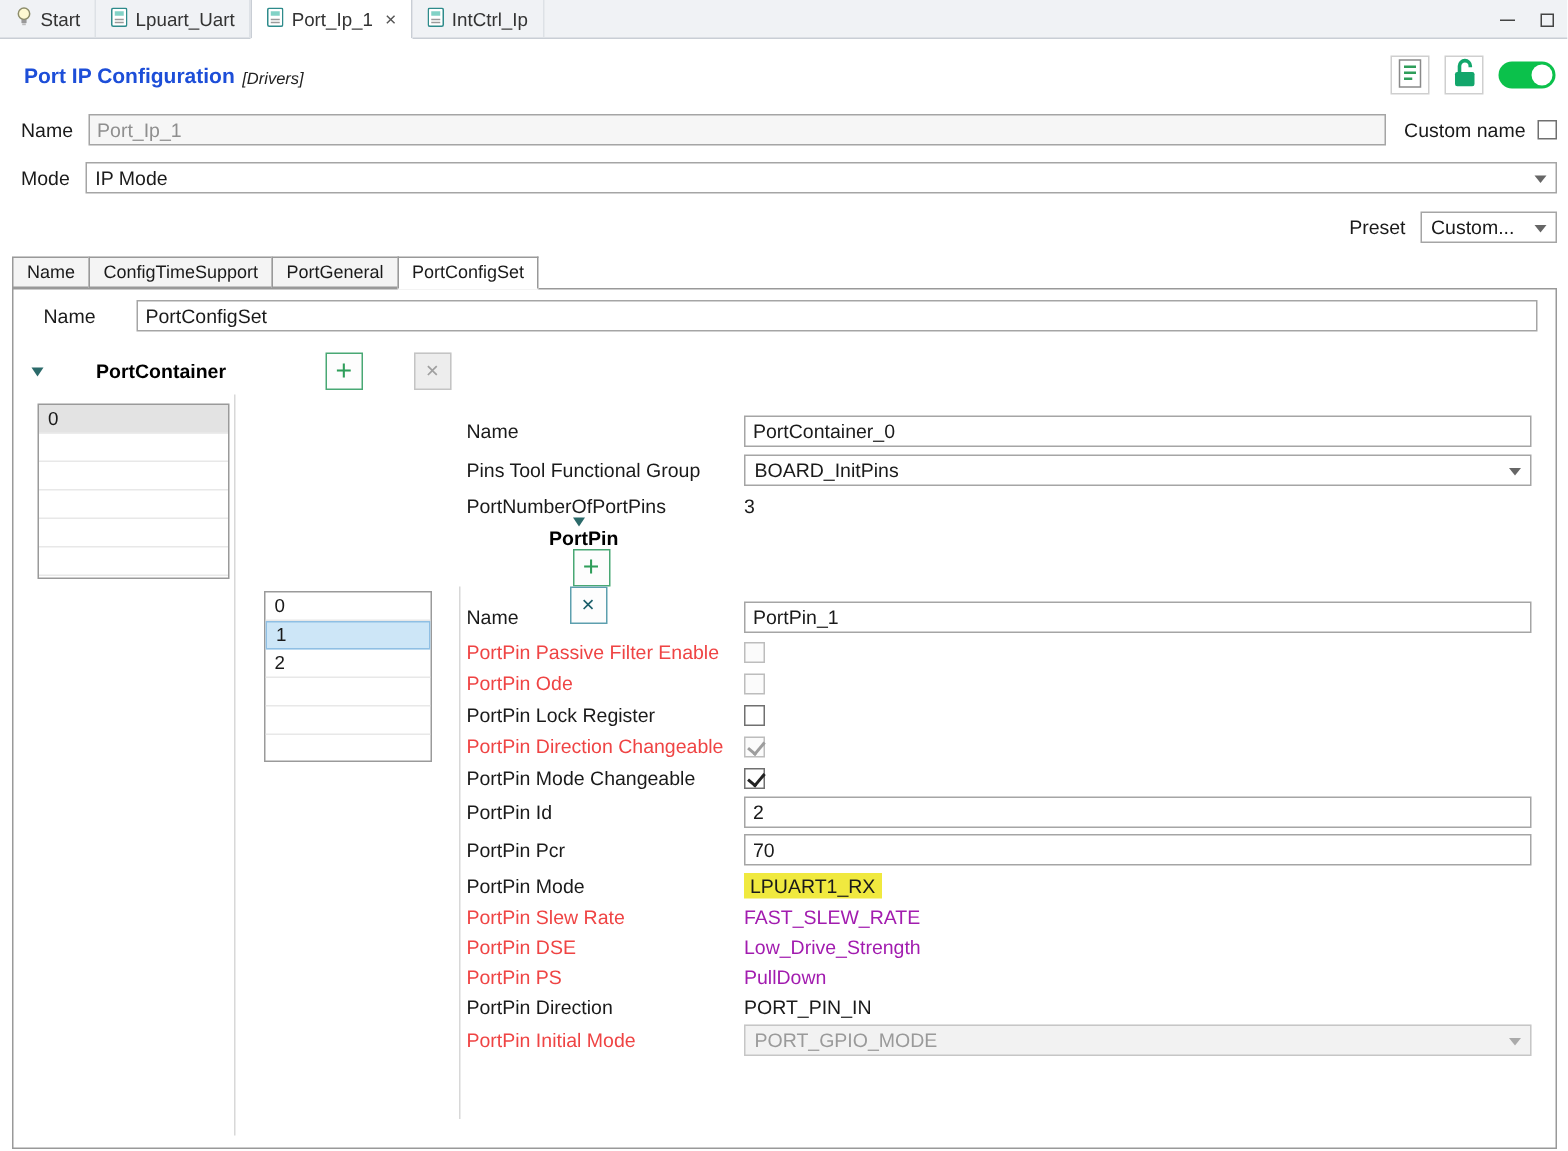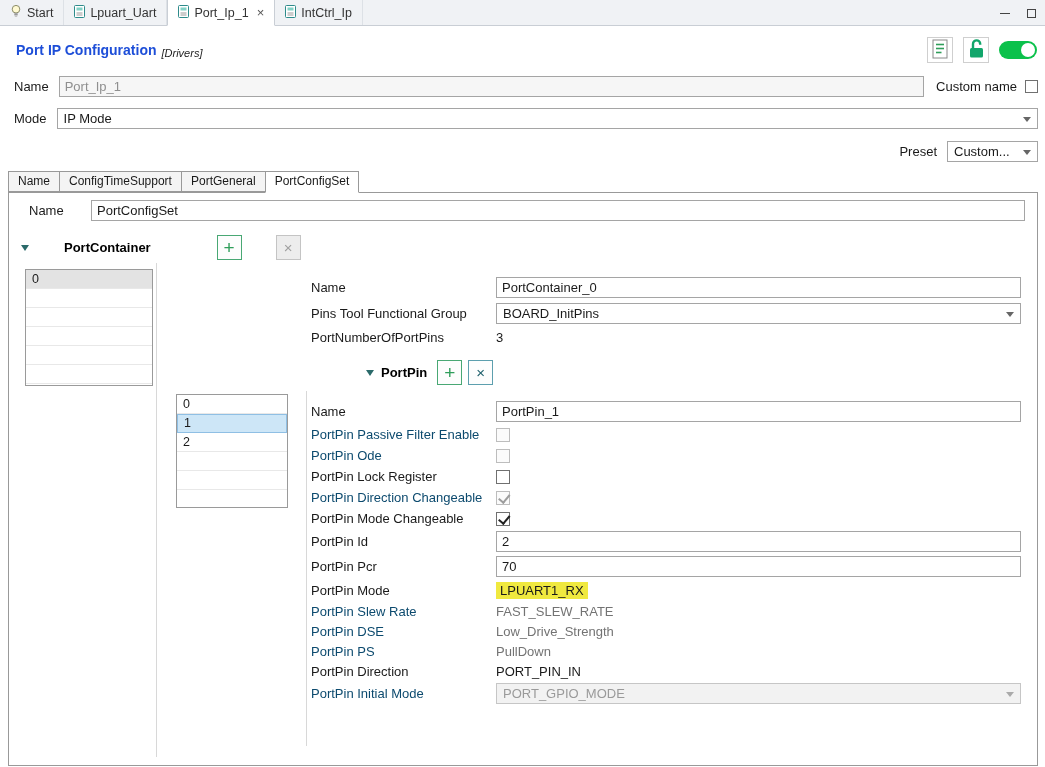--- a/index.html
+++ b/index.html
@@ -107,21 +107,21 @@
   .panel {
     position: relative; margin: 0 7px 0 8px;
     border: 1px solid #999; background: #fff; height: 574px; z-index: 1;
   }
 
   .pcs-name-row { position: absolute; top: 7px; left: 20px; right: 12px; display: flex; align-items: center; }
   .pcs-name-row .form-label { width: 62px; margin-right: 0; }
 
   .section-header { position: absolute; display: flex; align-items: center; }
   .pc-header { top: 42px; left: 12px; gap: 28px; }
-  .pp-header { top: 167px; left: 357px; }
+  .pp-header { top: 152px; left: 357px; flex-direction: column; }
   .chevron {
     width: 0; height: 0;
     border-left: 4.5px solid transparent; border-right: 4.5px solid transparent;
     border-top: 6px solid #2b6a6a; margin-right: 7px;
   }
   .section-title { font-weight: bold; color: #000; }
   .sq-btn {
     width: 25px; height: 25px; display: flex; align-items: center; justify-content: center;
     background: #fdfdfd; font-size: 19px; line-height: 1;
   }
@@ -144,30 +144,30 @@
 
   .vline { position: absolute; border-left: 1px solid #d8d8d8; }
   .vline-1 { left: 147px; top: 70px; height: 494px; }
   .vline-2 { left: 297px; top: 198px; height: 355px; }
 
   .details { position: absolute; right: 16px; }
   .pc-details { left: 302px; top: 82px; }
   .pp-details { left: 302px; top: 202px; }
   .detail-row { display: flex; align-items: center; }
   .detail-label { width: 185px; flex-shrink: 0; color: #1a1a1a; }
-  .detail-label.disabled { color: #0c4a6e; }
+  .detail-label.disabled { color: #ef4444; }
   .row-input { height: 21px; margin-bottom: 4px; }
   .row-input-pc { height: 21px; margin-bottom: 5px; }
   .row-check { height: 17px; margin-bottom: 4px; }
   .row-static { height: 16px; margin-bottom: 4px; }
   .row-hl { height: 18px; margin-bottom: 4px; }
   .first-pp { margin-top: 6px; }
   .first-pc { margin-top: 2px; }
   .value-text { color: #1a1a1a; }
-  .value-text.muted { color: #737373; }
+  .value-text.muted { color: #a21caf; }
   .highlight { background: #f0e93f; padding: 1px 4px; }
 </style>
 </head>
 <body>
 
 <div class="tabbar">
   <div class="tab">
     <span>
       <svg width="12" height="14" viewBox="0 0 12 14">
           <circle cx="6" cy="5.2" r="3.8" fill="#fffad2" stroke="#8d8d6a" stroke-width="1"></circle>

